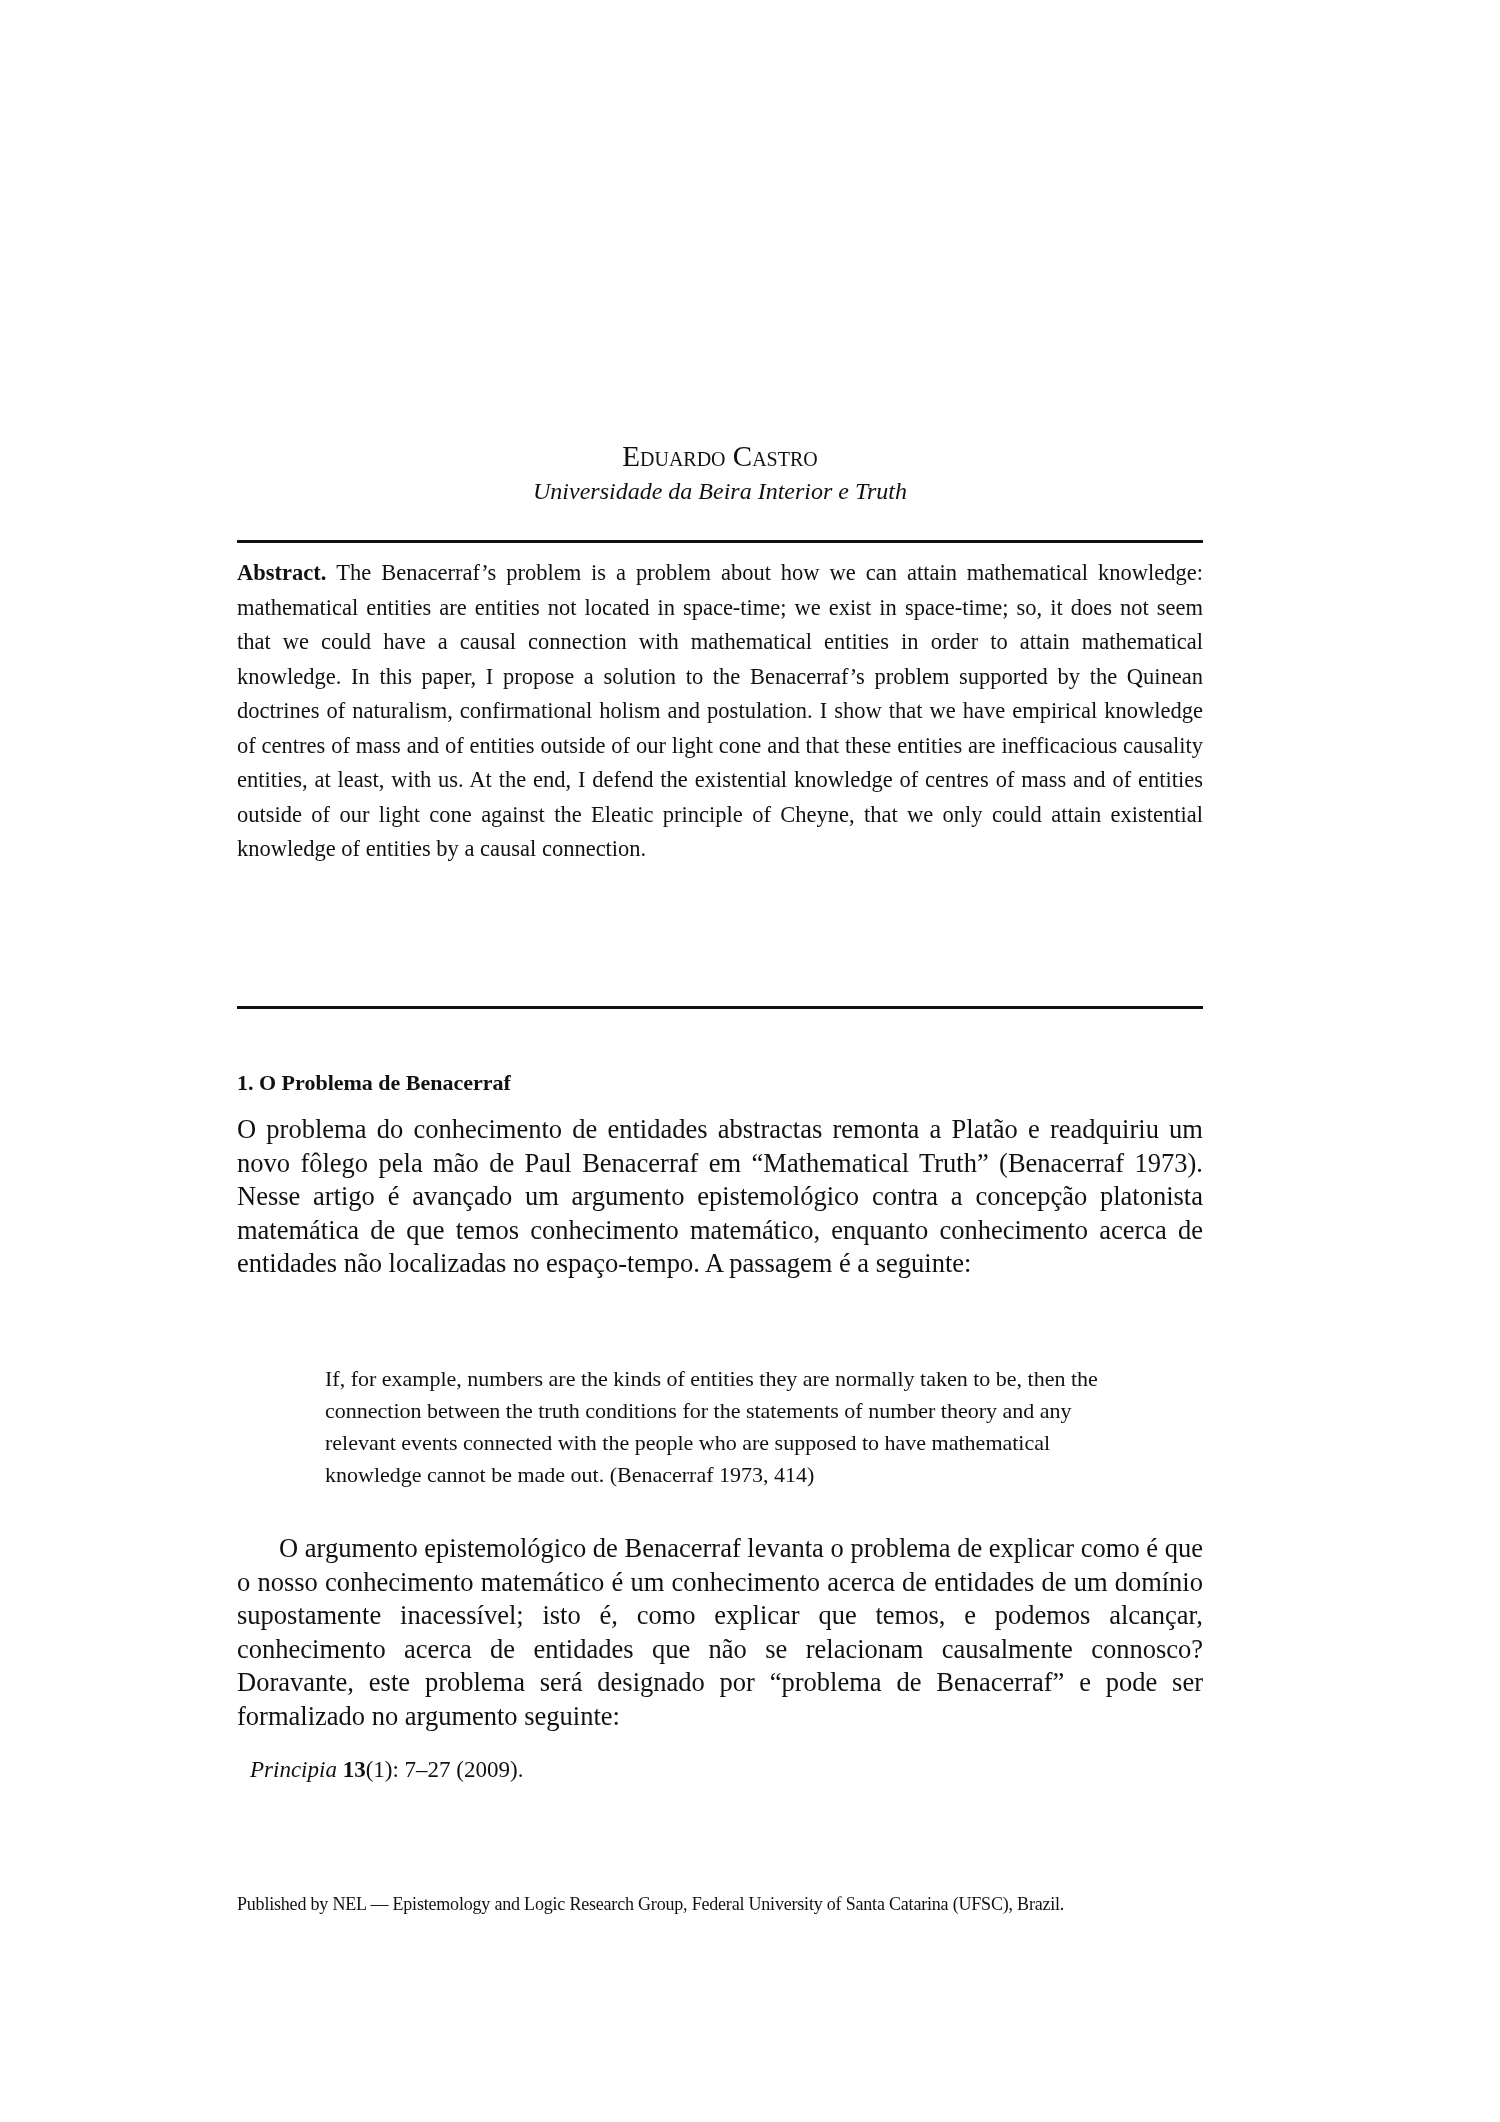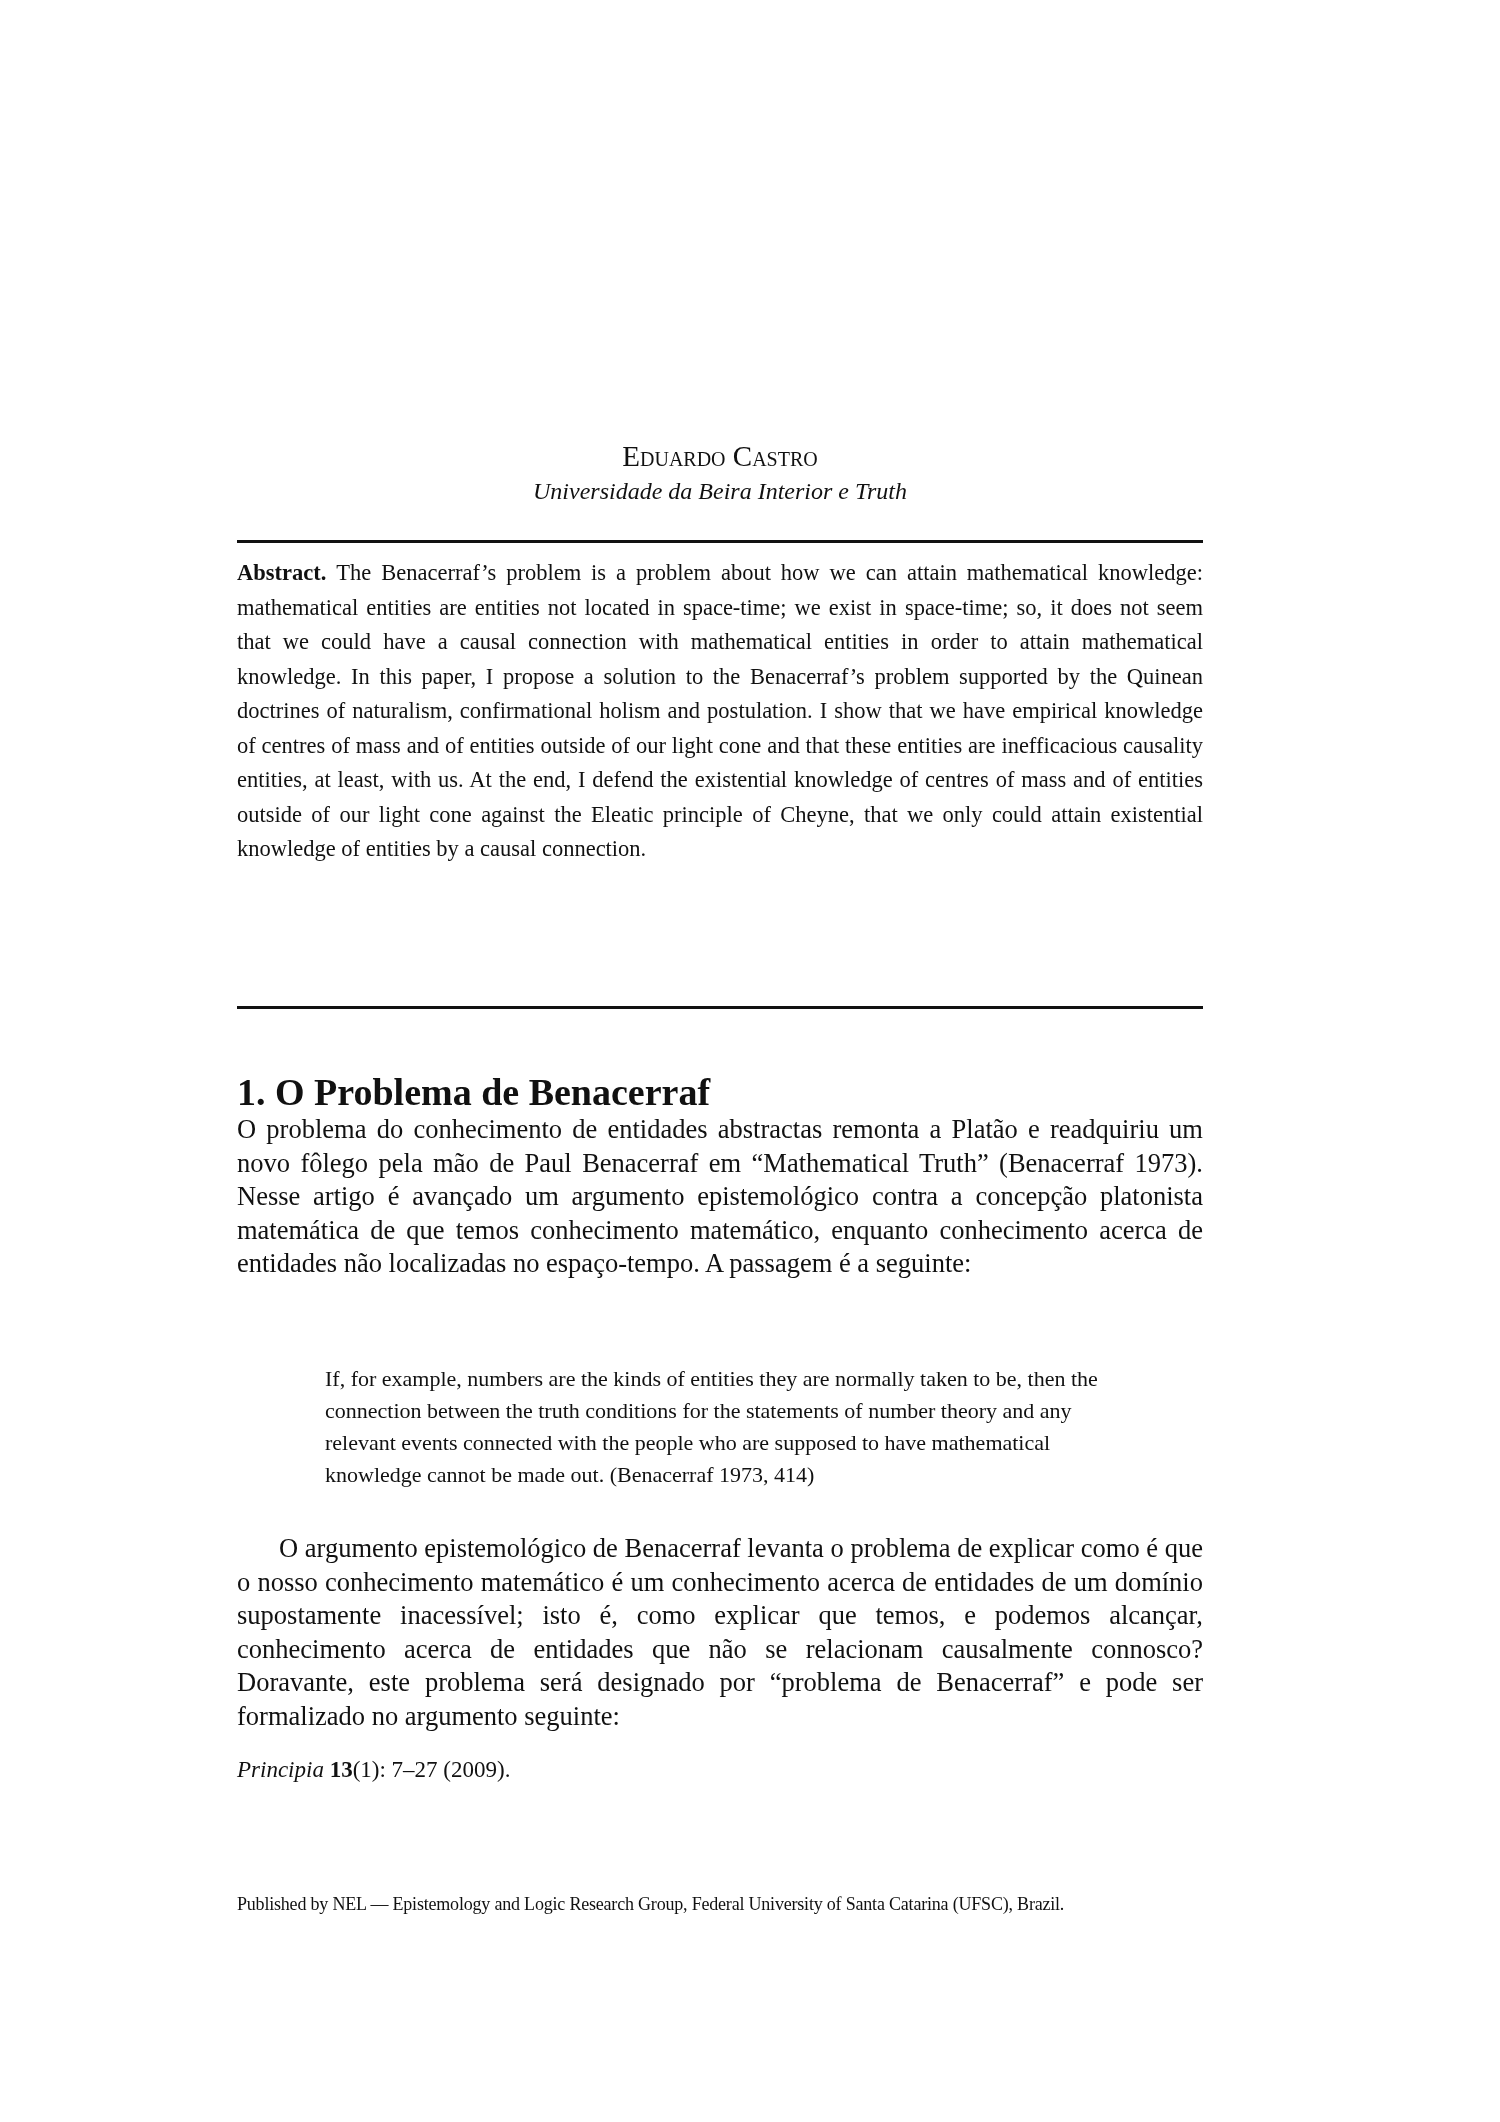--- a/index.html
+++ b/index.html
@@ -17,31 +17,31 @@
            font-family: "Liberation Serif", serif; font-style: italic; font-size: 24px; }
 
   .rule { position: absolute; left: 237px; width: 966px; height: 3px; background: #111; }
 
   .abstract { top: 556px; font-family: "Liberation Serif", serif; font-size: 22.5px;
               line-height: 34.5px; text-align: justify; hyphens: manual; }
   .abstract b { font-weight: bold; margin-right: 10px; margin-top: 45px; }
   .keywords { top: 922px; font-family: "Liberation Serif", serif; font-size: 22.5px;
               line-height: 34.5px; text-align: justify; }
 
-  .section-h { top: 1070px; font-family: "Liberation Serif", serif; font-weight: bold; font-size: 38px; }
+  .section-h { top: 1070px; font-family: "Liberation Serif", serif; font-weight: bold; font-size: 22px; }
 
   .para { font-family: "Liberation Serif", serif; font-size: 26.5px; line-height: 33.5px;
           text-align: justify; }
   .p1 { top: 1113px; }
   .quote { position: absolute; left: 325px; width: 800px; top: 1363px;
            font-family: "Liberation Serif", serif; font-size: 22px; line-height: 32px; text-align: left; }
   .p2 { top: 1532px; text-indent: 42px; }
 
   .cite { top: 1757px; font-family: "Liberation Serif", serif; font-size: 23px; }
-  .cite i { font-style: italic; }
+  .cite i { font-style: italic; margin-left: 13px; }
   .cite b { font-weight: bold; }
   .publisher { top: 1894px; font-family: "Liberation Serif", serif; font-size: 18px; letter-spacing: -0.2px; }
 </style>
 </head>
 <body>
 
 <div class="page">
 
   <div class="author">Eduardo Castro</div>
   <div class="affil">Universidade da Beira Interior e Truth</div>

